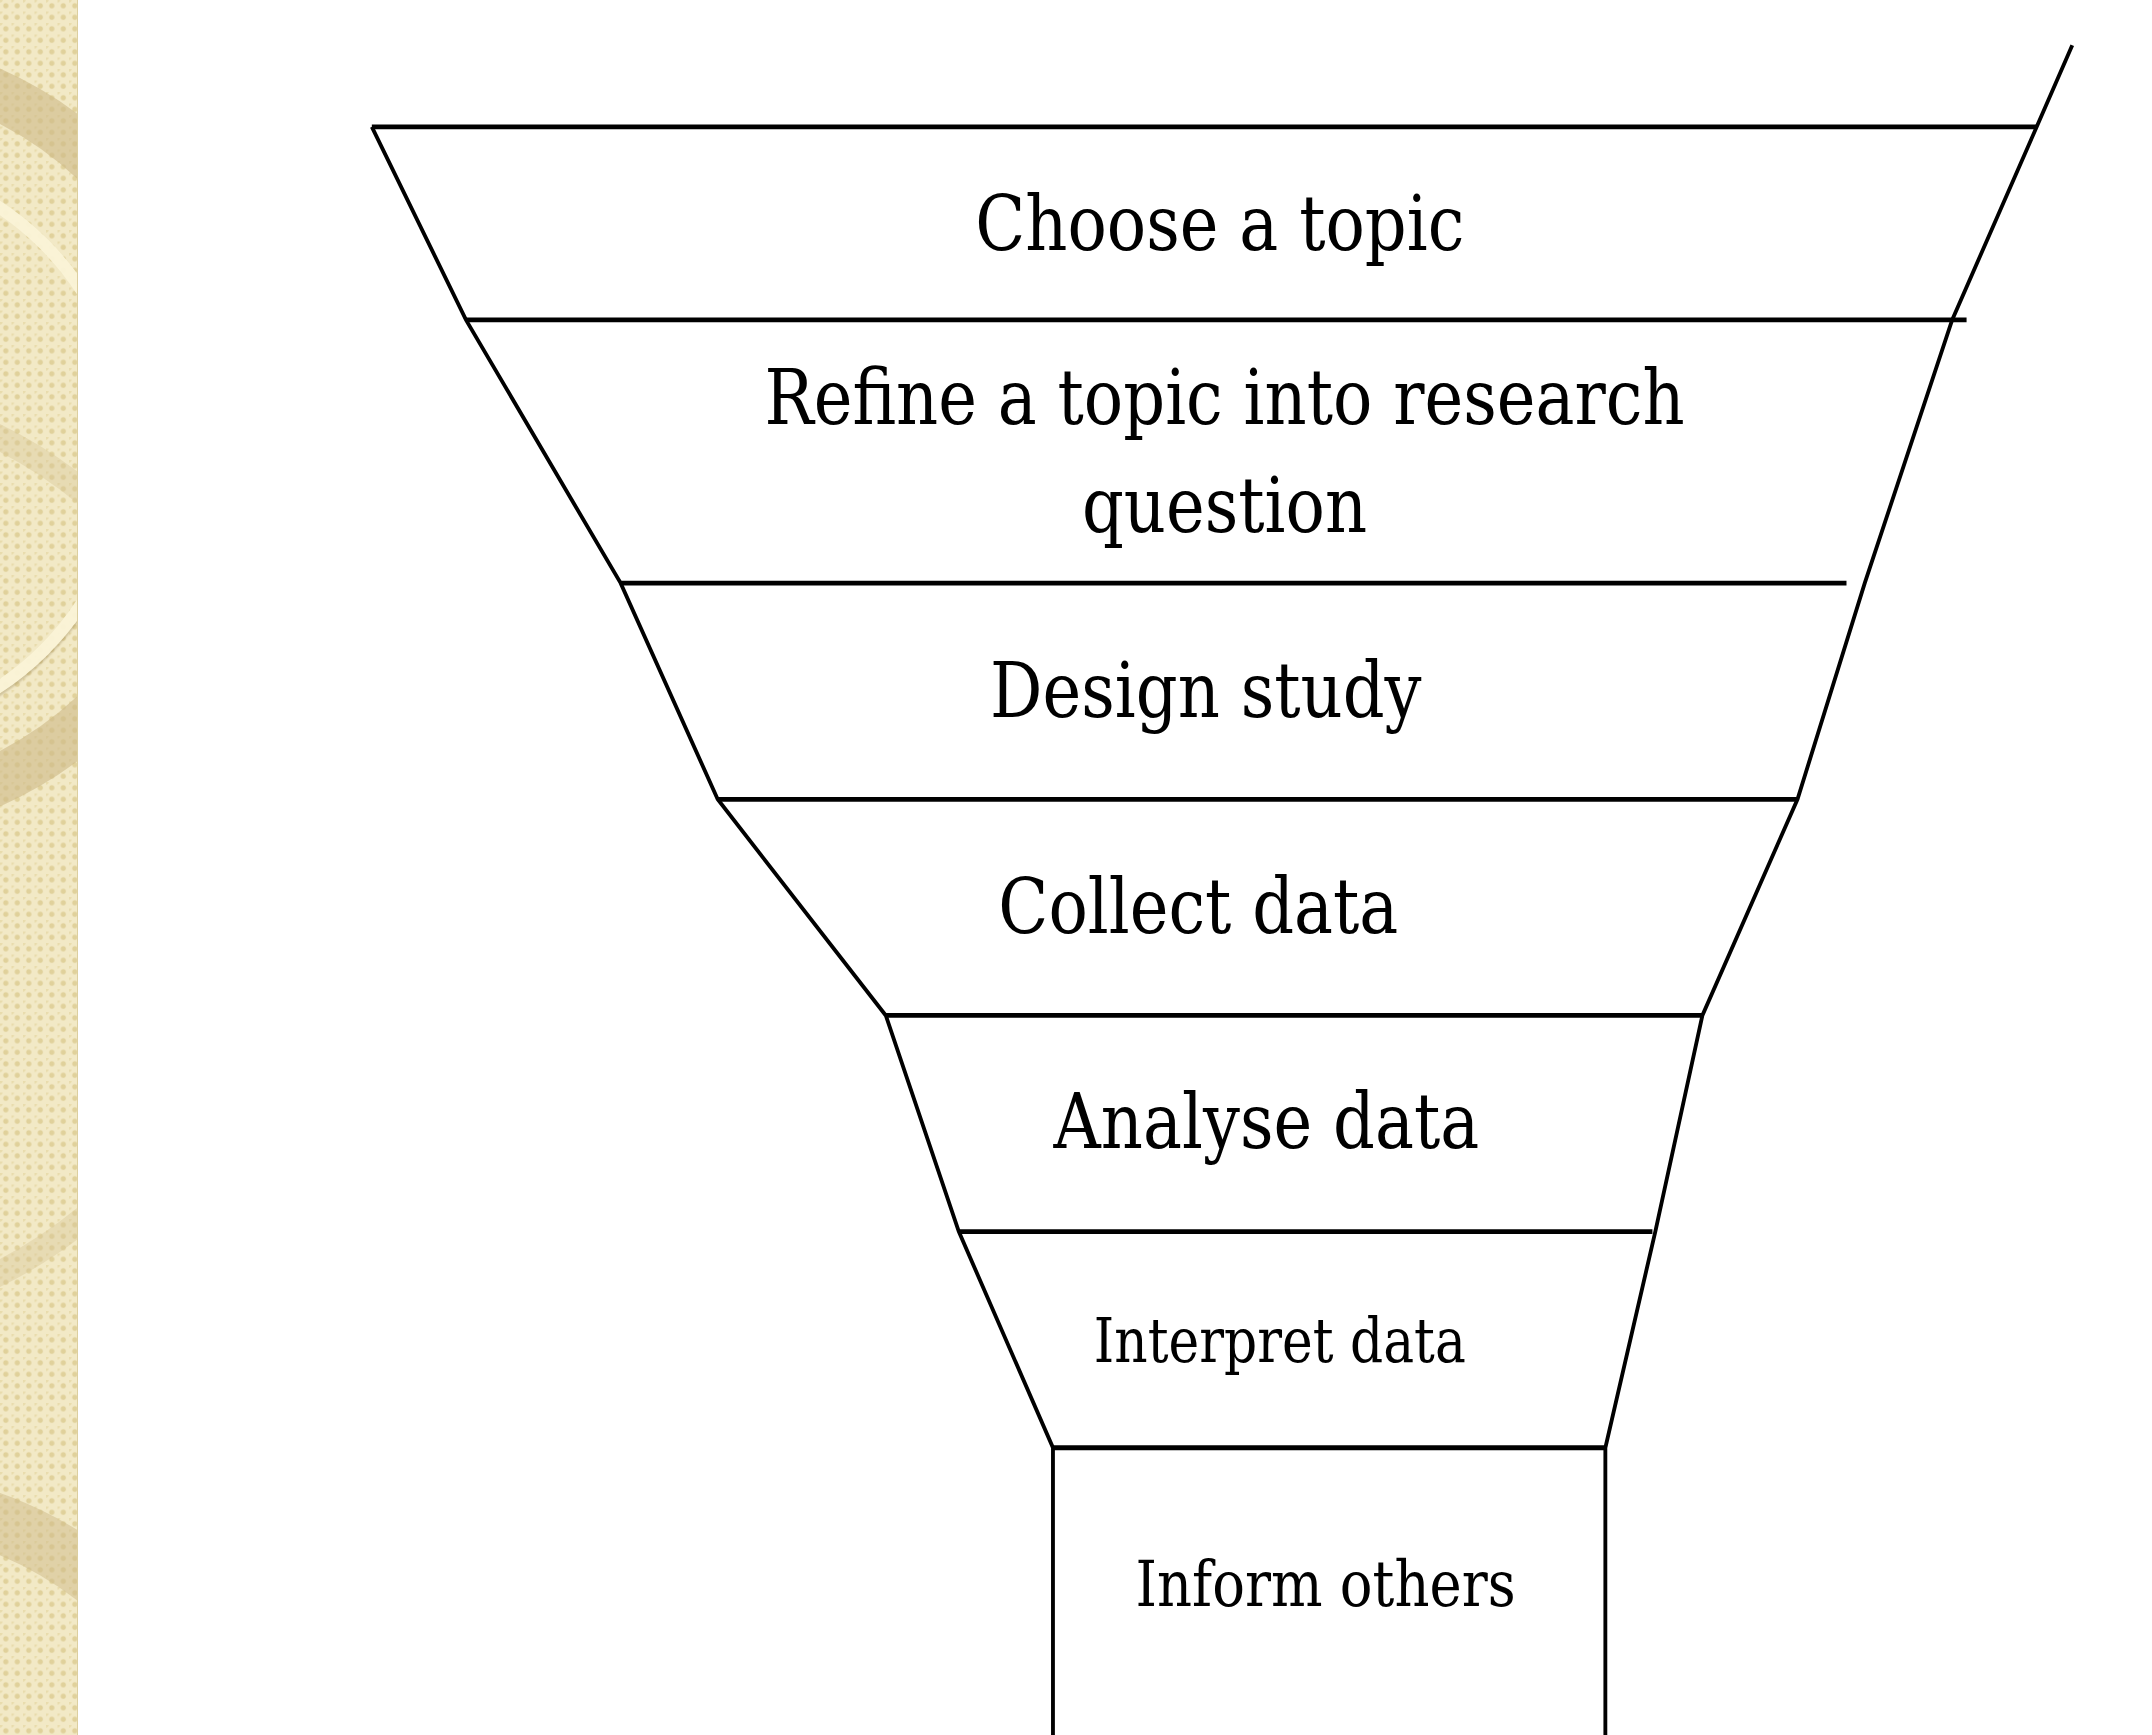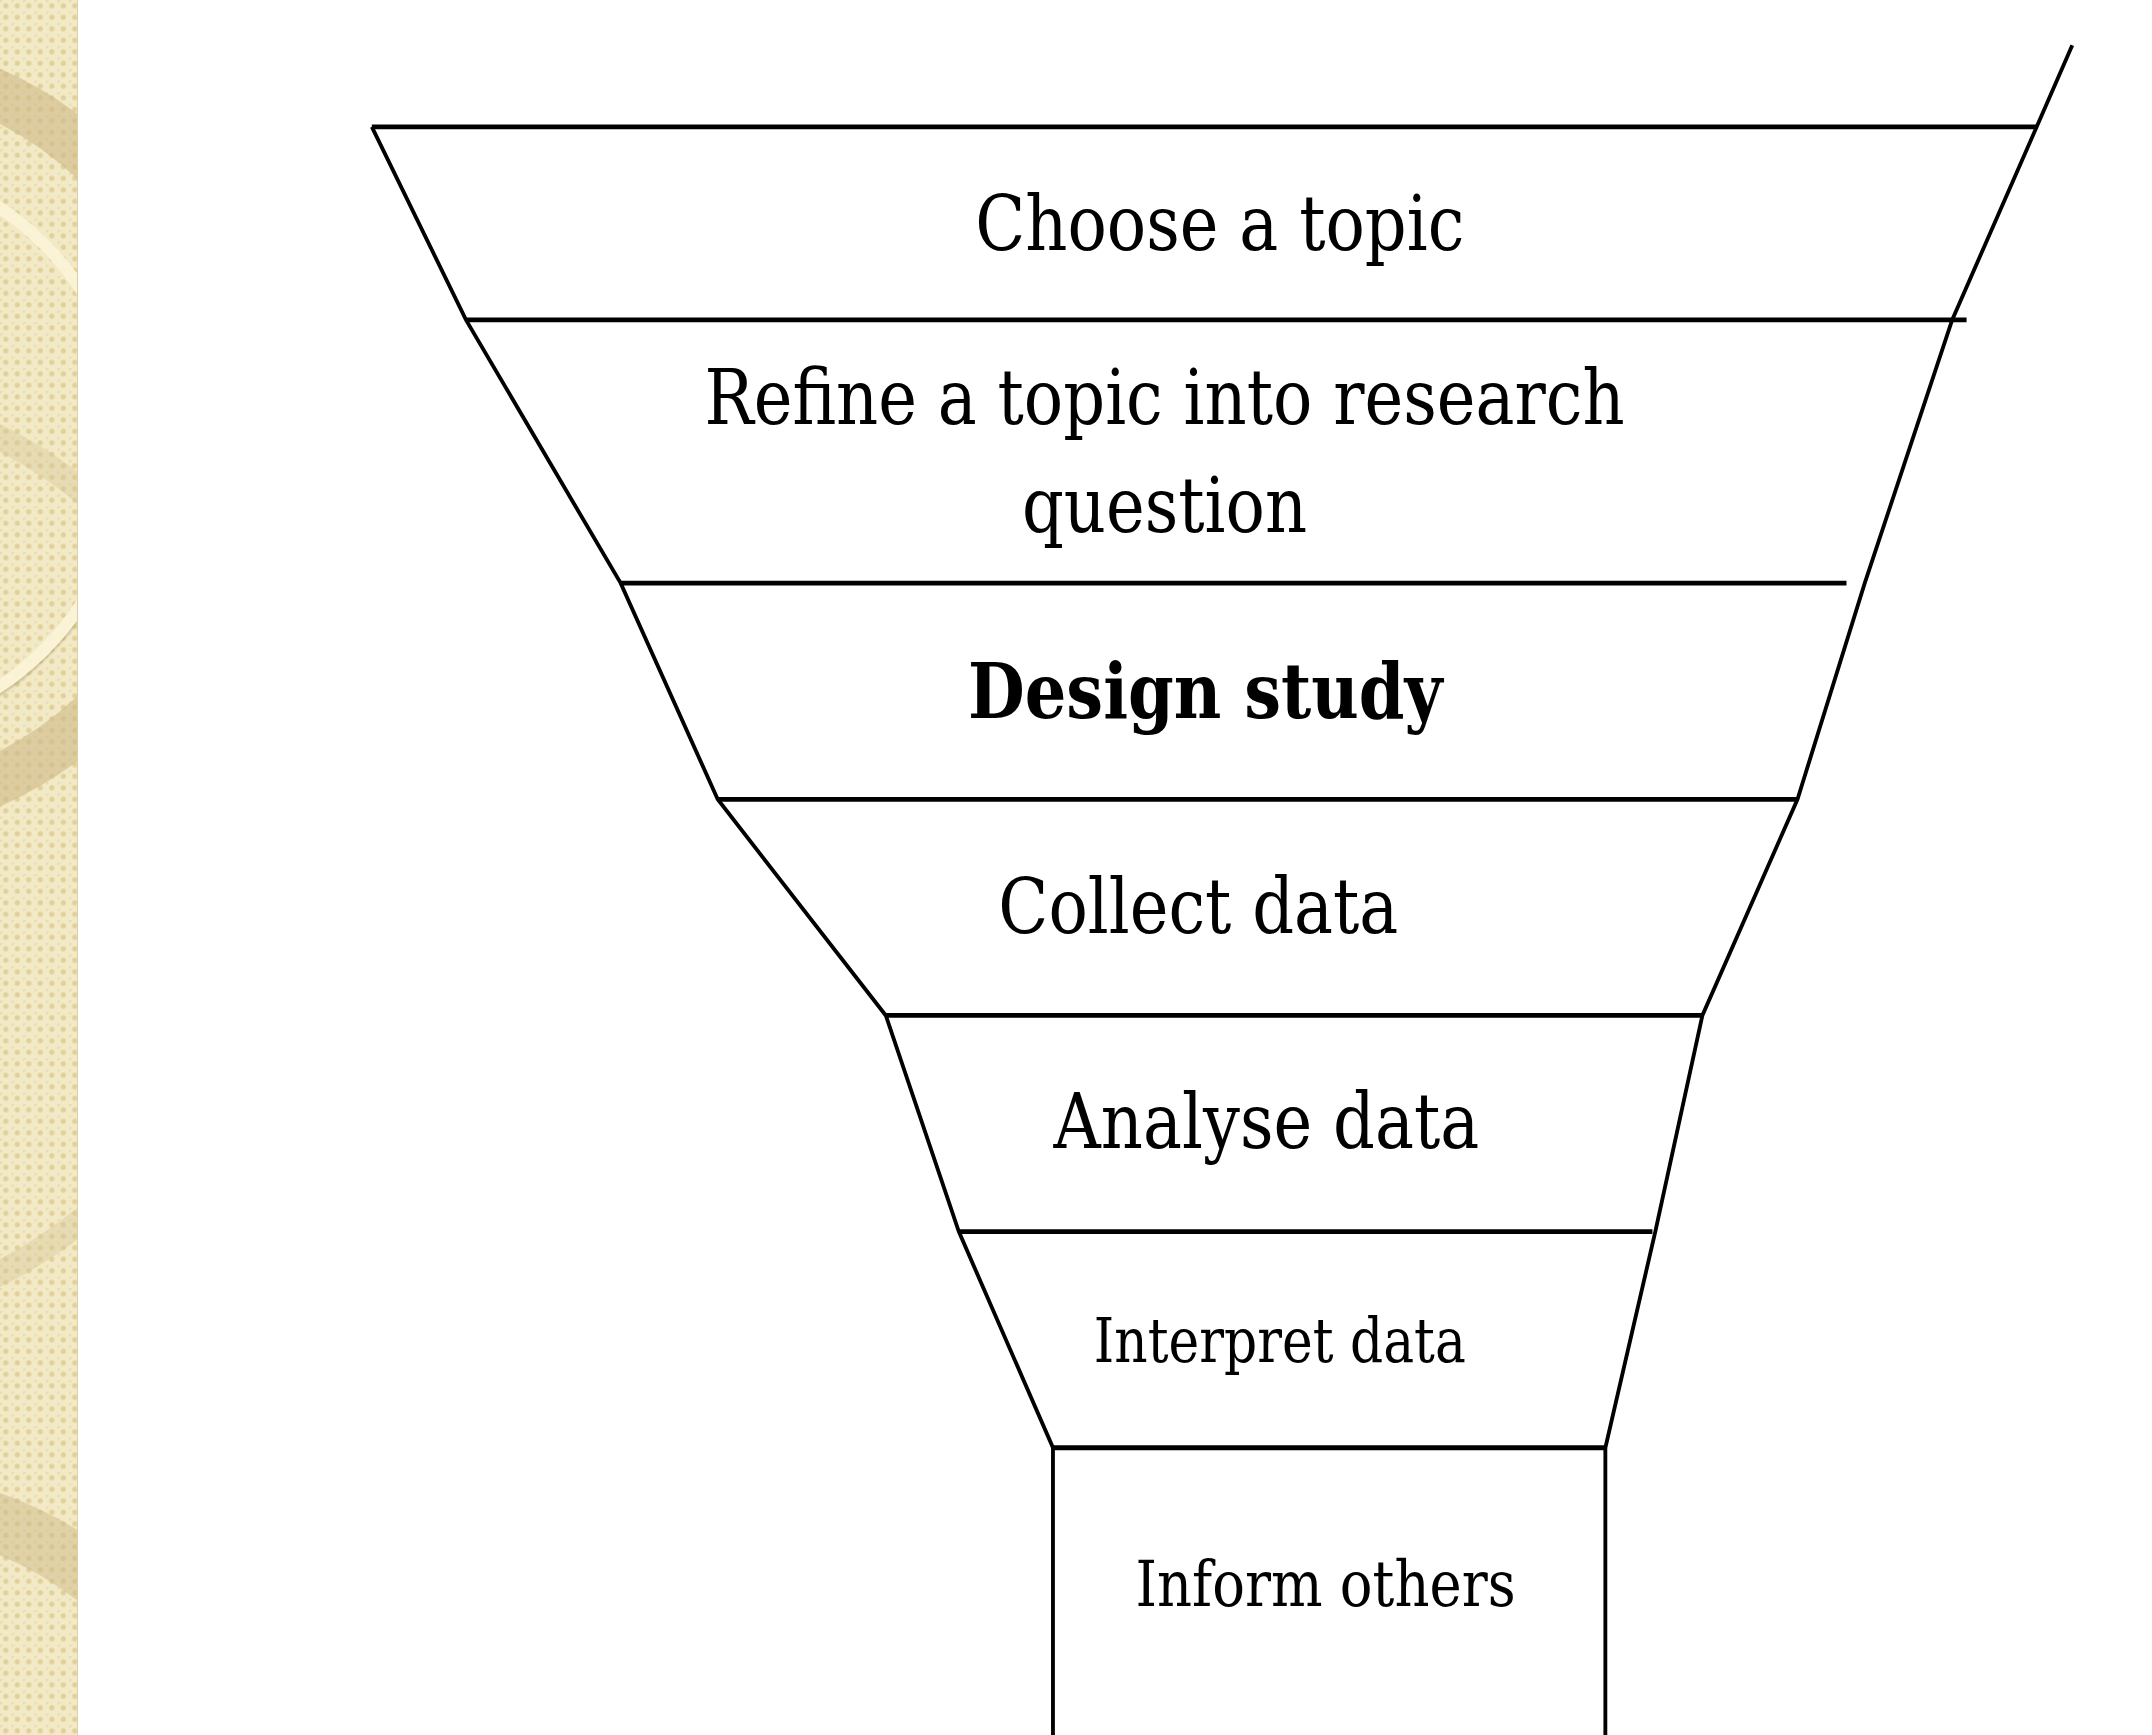--- a/index.html
+++ b/index.html
@@ -57,22 +57,22 @@
   .stage-label > span{
     display:inline-block;
     transform:scaleX(.85);
     transform-origin:50% 50%;
   }
   .fs-big{font-size:77px;line-height:108px;}
   .fs-mid{font-size:61px;line-height:77px;align-items:center;}
   .fs-small{font-size:64px;line-height:75px;}
 
   #label-choose   {left:403px; top:127px; width:1633px;height:193px;}
-  #label-refine   {left:540px; top:320px; width:1249px;height:263px;}
-  #label-design   {left:581px; top:583px; width:1249px;height:216px;font-weight:bold;}
+  #label-refine   {left:600px; top:320px; width:1249px;height:263px;}
+  #label-design   {left:581px; top:583px; width:1249px;height:216px;}
   #label-collect  {left:574px; top:799px; width:1249px;height:216px;}
   #label-analyse  {left:930px; top:1014px;width:672px; height:216px;}
   #label-interpret{left:992px;top:1232px;width:576px; height:216px;}
   #label-inform   {left:1062px;top:1448px;width:528px; height:272px;}
 </style>
 </head>
 <body>
 
 <div id="canvas">
 

